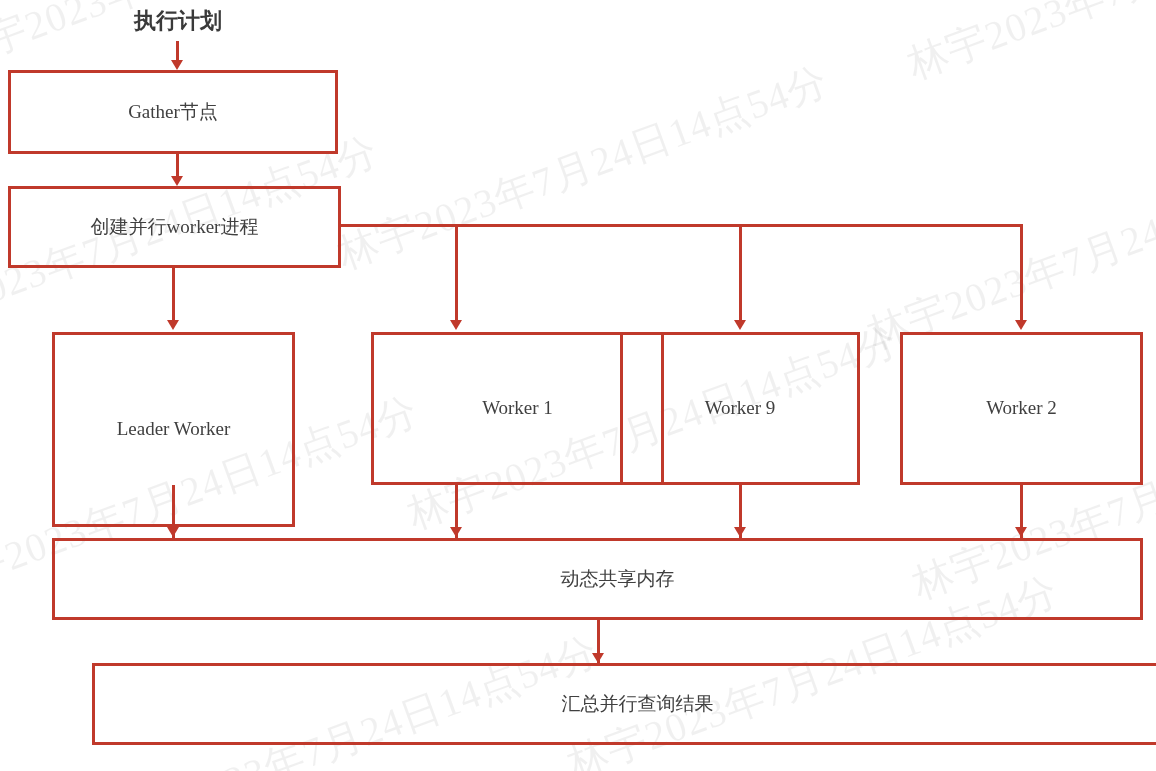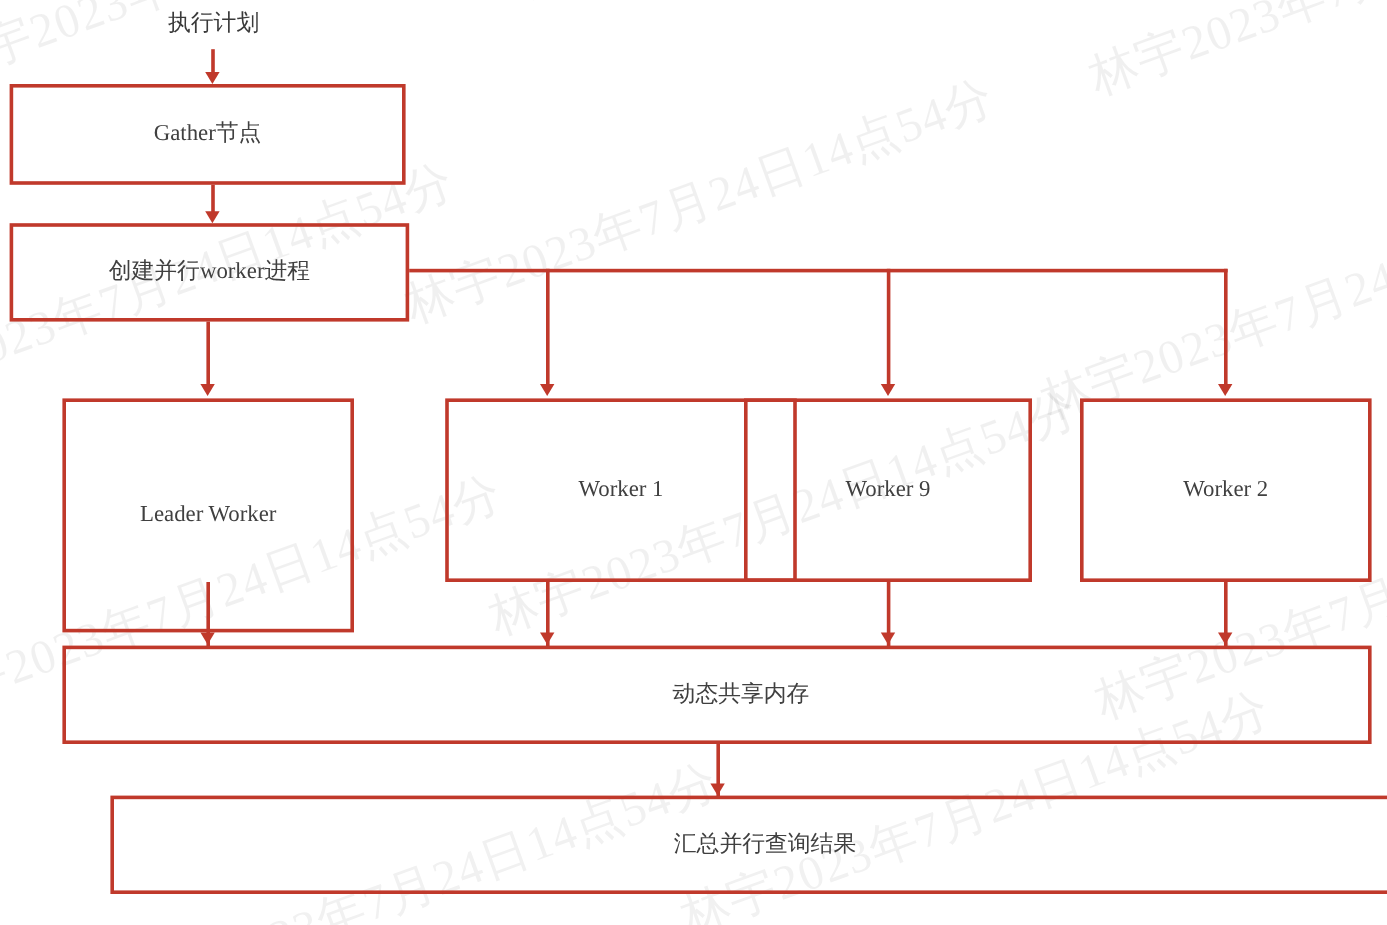--- a/index.html
+++ b/index.html
@@ -62,23 +62,24 @@
   .node-label {
     color: #404040;
     font-size: 19px;
     line-height: 1.2;
     white-space: nowrap;
   }
 
   .free-label {
     position: absolute;
     color: #3a3a3a;
-    font-size: 19px;
+    font-size: 22px;
     white-space: nowrap;
     transform: translateX(-50%);
+    font-weight: bold;
   }
 
   
   .vline {
     position: absolute;
     width: 3px;
     background: #c0392b;
   }
   .hline {
     position: absolute;

